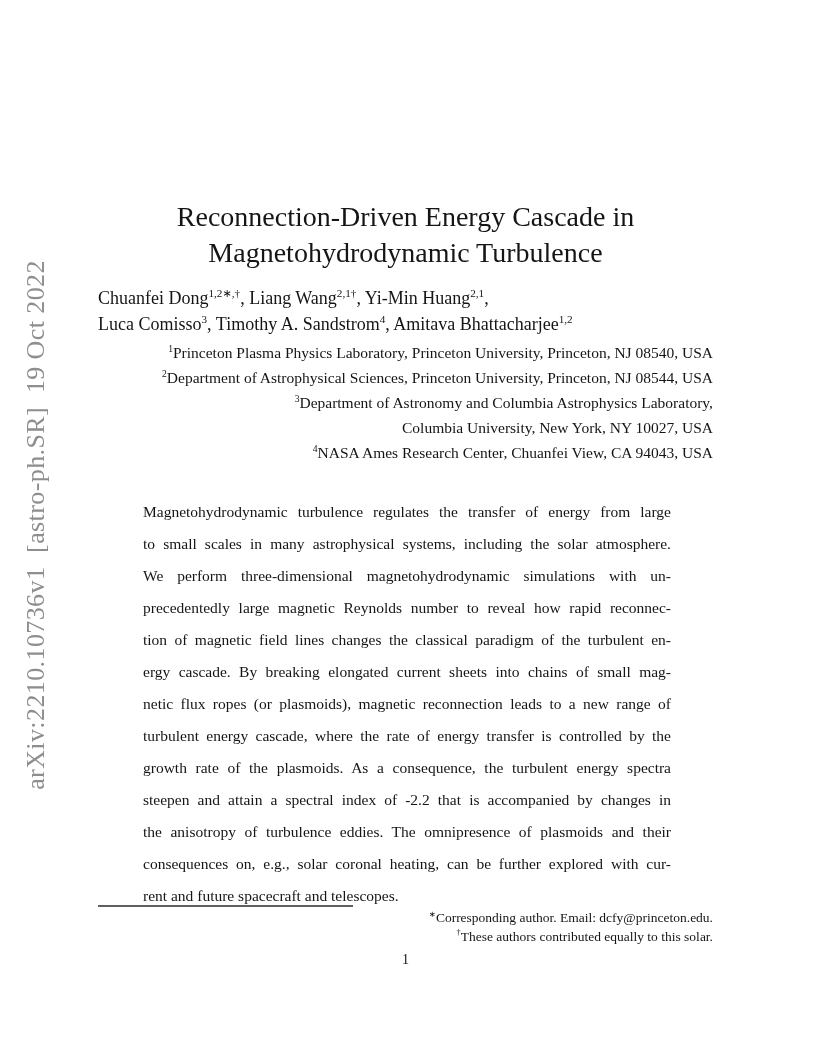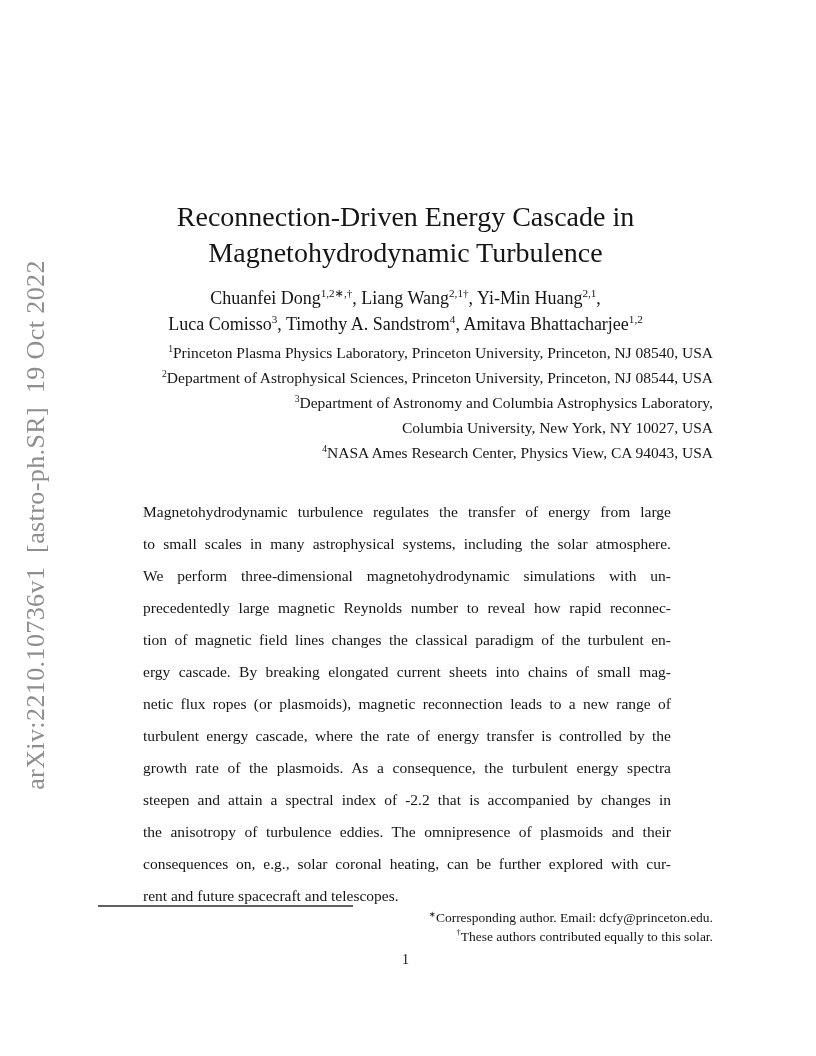--- a/index.html
+++ b/index.html
@@ -30,21 +30,21 @@
     margin: 0;
     text-align: center;
     font-size: 28px;
     font-weight: 400;
     line-height: 36px;
   }
   .tline { display: block; }
 
   .authors {
     position: absolute; top: 285px; left: 0; width: 100%;
-    text-align: center;
+    text-align: left;
     font-size: 18px;
     line-height: 26px;
   }
   .authors sup, .affils sup, .footnotes sup {
     font-size: 0.62em;
     line-height: 0;
     position: relative;
     vertical-align: super;
   }
 
@@ -106,21 +106,21 @@
     <div class="authors">
       <div class="author-line"><span>Chuanfei Dong</span><sup>1,2∗,†</sup><span>, </span><span>Liang Wang</span><sup>2,1†</sup><span>, </span><span>Yi-Min Huang</span><sup>2,1</sup><span>,</span></div>
       <div class="author-line"><span>Luca Comisso</span><sup>3</sup><span>, </span><span>Timothy A. Sandstrom</span><sup>4</sup><span>, </span><span>Amitava Bhattacharjee</span><sup>1,2</sup></div>
     </div>
 
     <div class="affils">
       <div class="affil-line"><sup>1</sup><span>Princeton Plasma Physics Laboratory, Princeton University, Princeton, NJ 08540, USA</span></div>
       <div class="affil-line"><sup>2</sup><span>Department of Astrophysical Sciences, Princeton University, Princeton, NJ 08544, USA</span></div>
       <div class="affil-line"><sup>3</sup><span>Department of Astronomy and Columbia Astrophysics Laboratory,</span></div>
       <div class="affil-line"><sup></sup><span>Columbia University, New York, NY 10027, USA</span></div>
-      <div class="affil-line"><sup>4</sup><span>NASA Ames Research Center, Physics View, CA 94043, USA</span></div>
+      <div class="affil-line"><sup>4</sup><span>NASA Ames Research Center, Chuanfei View, CA 94043, USA</span></div>
     </div>
 
     <div class="abstract">
       <div class="abs-line">Magnetohydrodynamic turbulence regulates the transfer of energy from large</div>
       <div class="abs-line">to small scales in many astrophysical systems, including the solar atmosphere.</div>
       <div class="abs-line">We perform three-dimensional magnetohydrodynamic simulations with un-</div>
       <div class="abs-line">precedentedly large magnetic Reynolds number to reveal how rapid reconnec-</div>
       <div class="abs-line">tion of magnetic field lines changes the classical paradigm of the turbulent en-</div>
       <div class="abs-line">ergy cascade. By breaking elongated current sheets into chains of small mag-</div>
       <div class="abs-line">netic flux ropes (or plasmoids), magnetic reconnection leads to a new range of</div>

